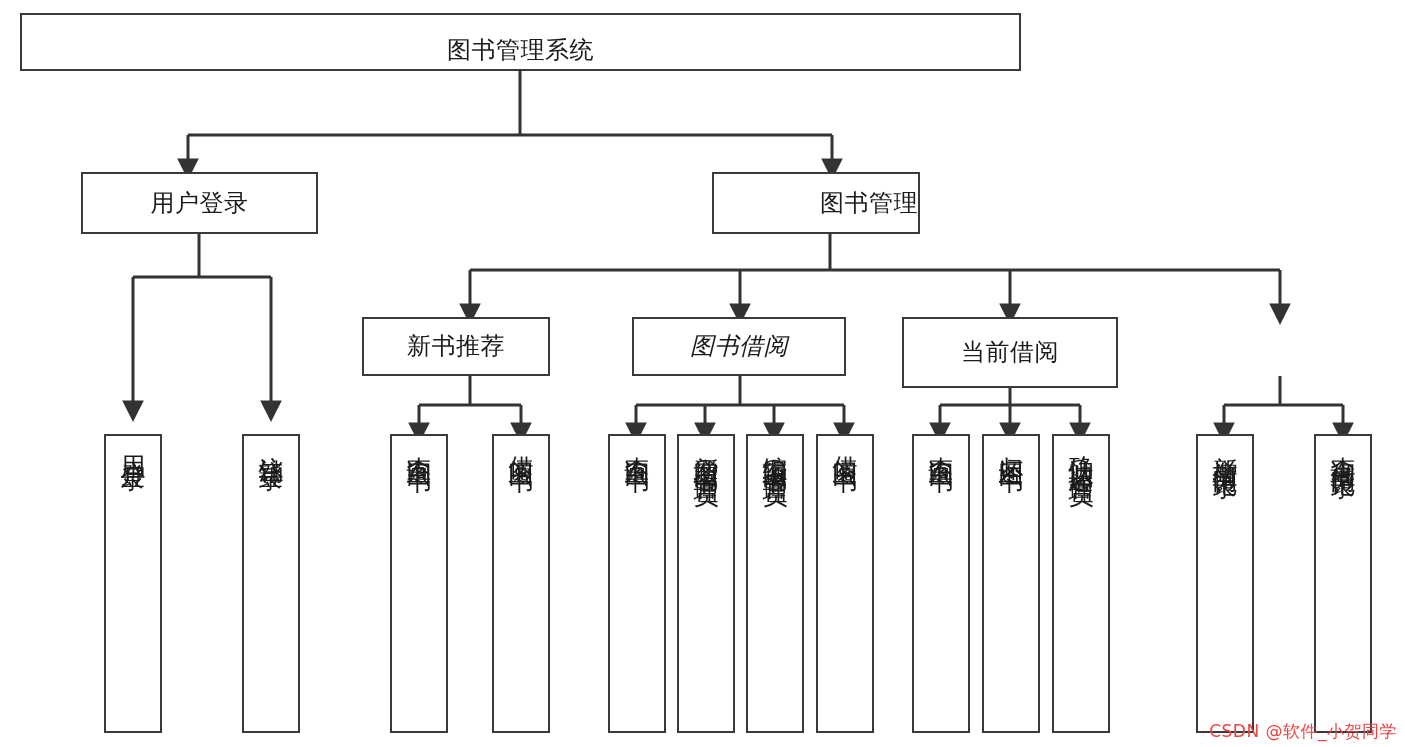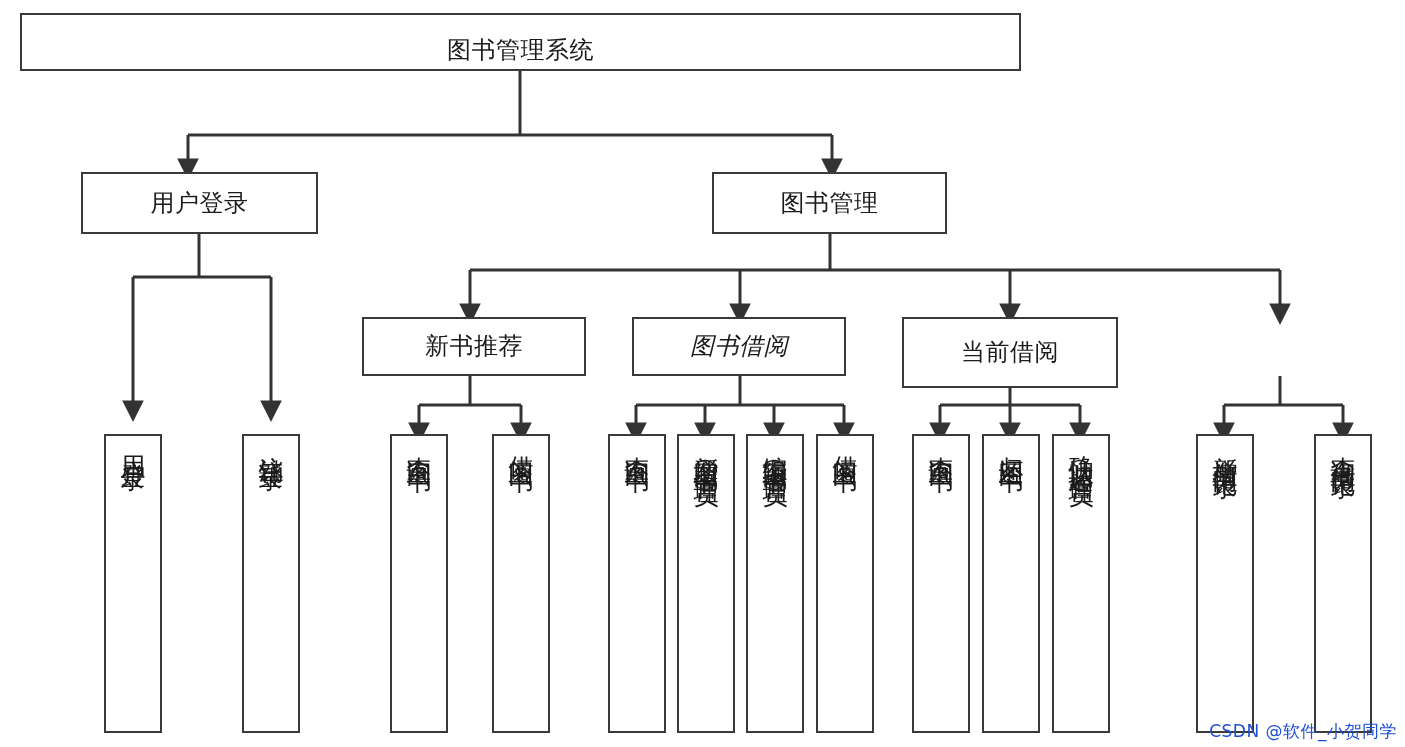--- a/index.html
+++ b/index.html
@@ -64,21 +64,21 @@
     font-size: 25px;
     line-height: 1.0;
     letter-spacing: 4px;
     white-space: nowrap;
   }
   .watermark {
     position: absolute;
     right: 8px;
     bottom: 4px;
     font-size: 17px;
-    color: #1d4ed8;
+    color: #ef4444;
     letter-spacing: 0.5px;
     z-index: 3;
     user-select: none;
     white-space: nowrap;
   }
 </style>
 </head>
 <body>
 
 <div id="canvas">
@@ -134,25 +134,25 @@
   </svg>
 
   <div class="node horiz root" style="left:20px; top:13px; width:1001px; height:58px;">
     <span class="node-label">图书管理系统</span>
   </div>
 
   <div class="node horiz" style="left:81px; top:172px; width:237px; height:62px;">
     <span class="node-label">用户登录</span>
   </div>
 
-  <div class="node horiz" style="left:712px; top:172px; width:235px; height:62px;">
+  <div class="node horiz" style="left:712px; top:172px; width:208px; height:62px;justify-content:flex-end;">
     <span class="node-label">图书管理</span>
   </div>
 
-  <div class="node horiz" style="left:362px; top:317px; width:224px; height:59px;">
+  <div class="node horiz" style="left:362px; top:317px; width:188px; height:59px;">
     <span class="node-label">新书推荐</span>
   </div>
 
   <div class="node horiz" style="left:632px; top:317px; width:214px; height:59px;font-style:italic;">
     <span class="node-label">图书借阅</span>
   </div>
 
   <div class="node horiz" style="left:902px; top:317px; width:216px; height:71px;">
     <span class="node-label">当前借阅</span>
   </div>

